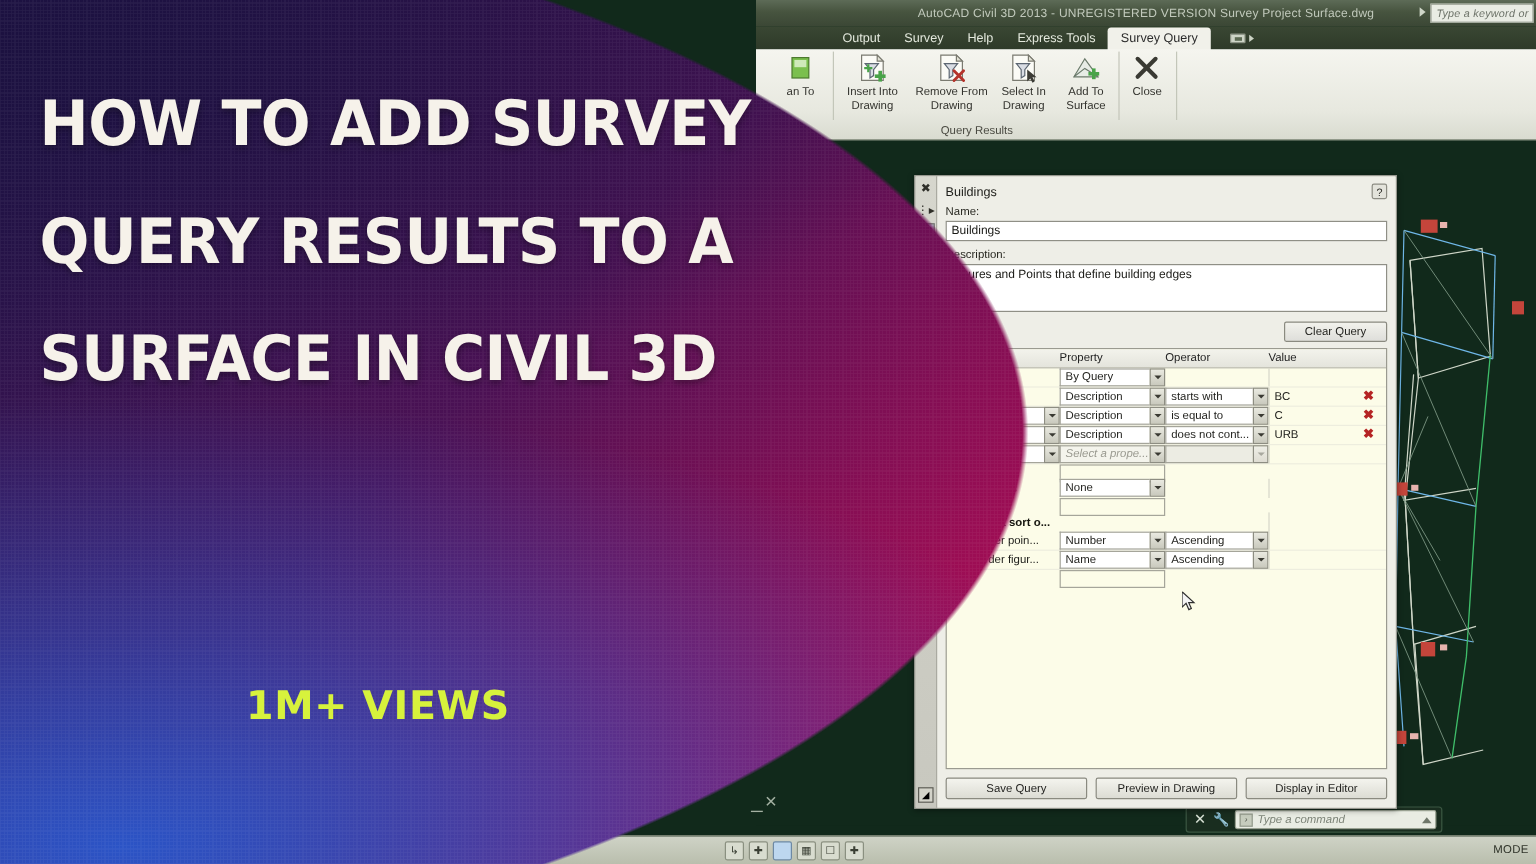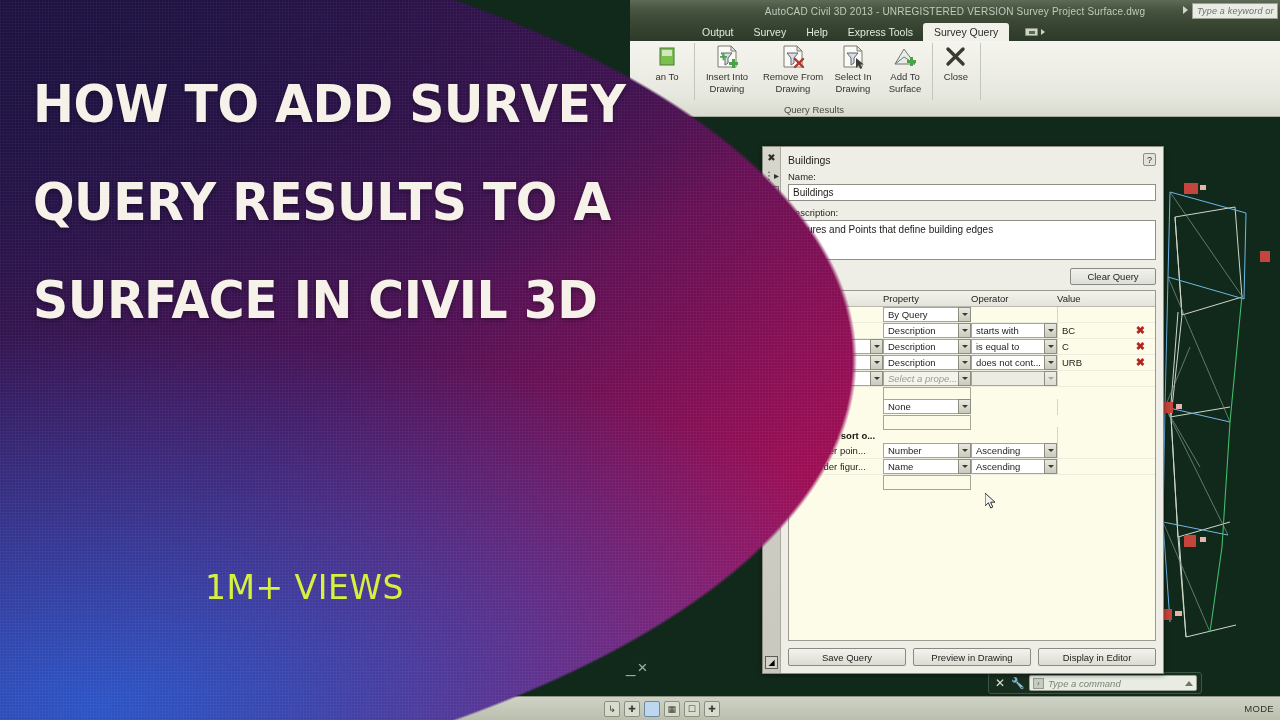--- a/index.html
+++ b/index.html
@@ -250,21 +250,21 @@
     color: #f6f2ea;
     text-transform: uppercase;
     transform: scaleX(.94);
     transform-origin: left top;
     text-shadow: 0 2px 6px rgba(0,0,0,.35);
   }
   .headline div { white-space: nowrap; margin-bottom: 29px; }
   .views {
     position:absolute; left: 205px; top: 568px;
     font-family: "DejaVu Sans", sans-serif;
-    font-weight: 400; font-size: 33px; letter-spacing: .5px;
+    font-weight: 700; font-size: 33px; letter-spacing: .5px;
     color: #d7f23c;
   }
 </style>
 </head>
 <body>
 
 <div id="stage">
 
   <div id="acad">
 

